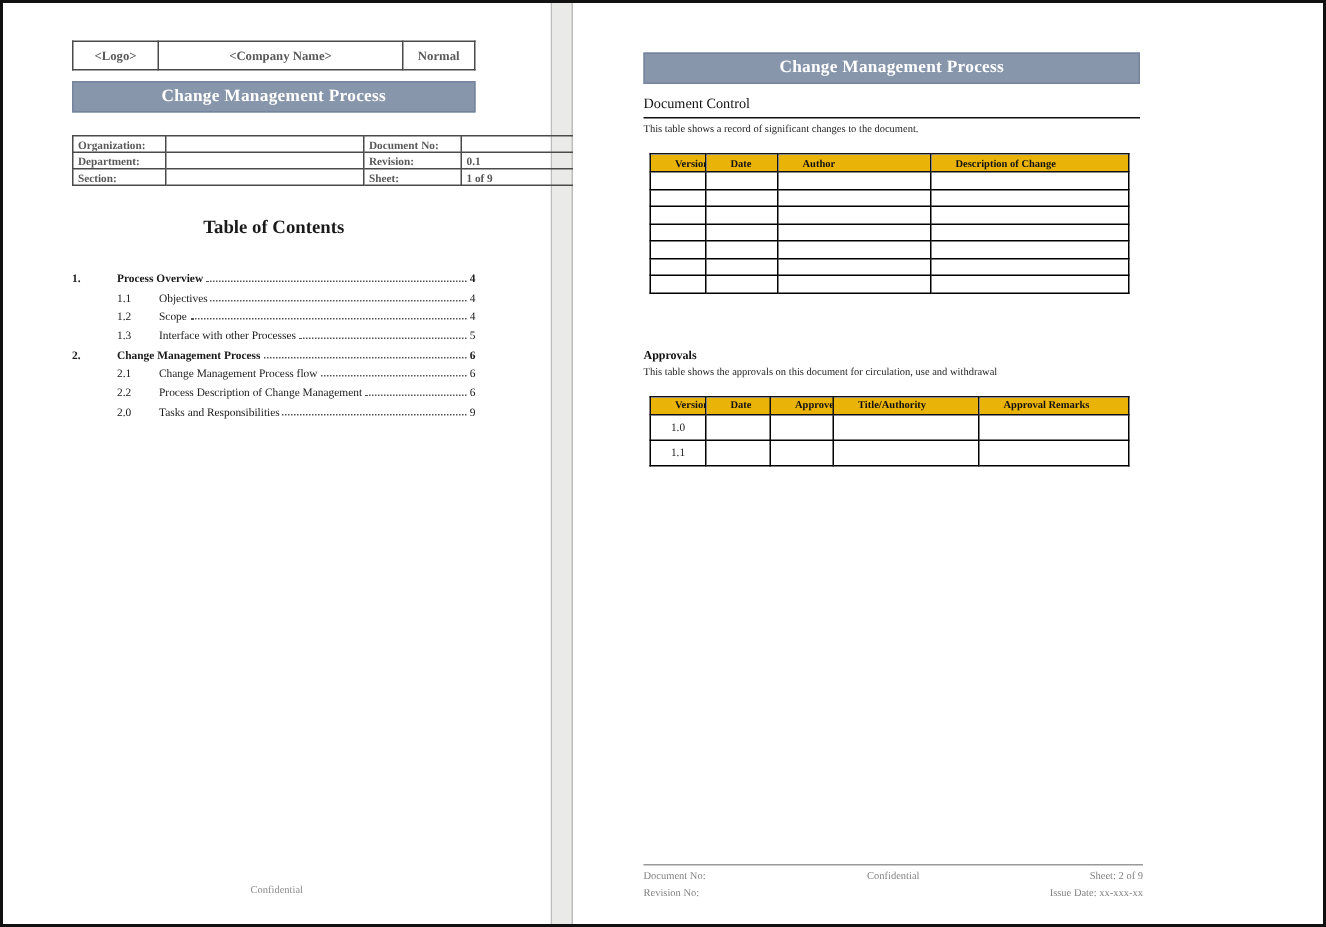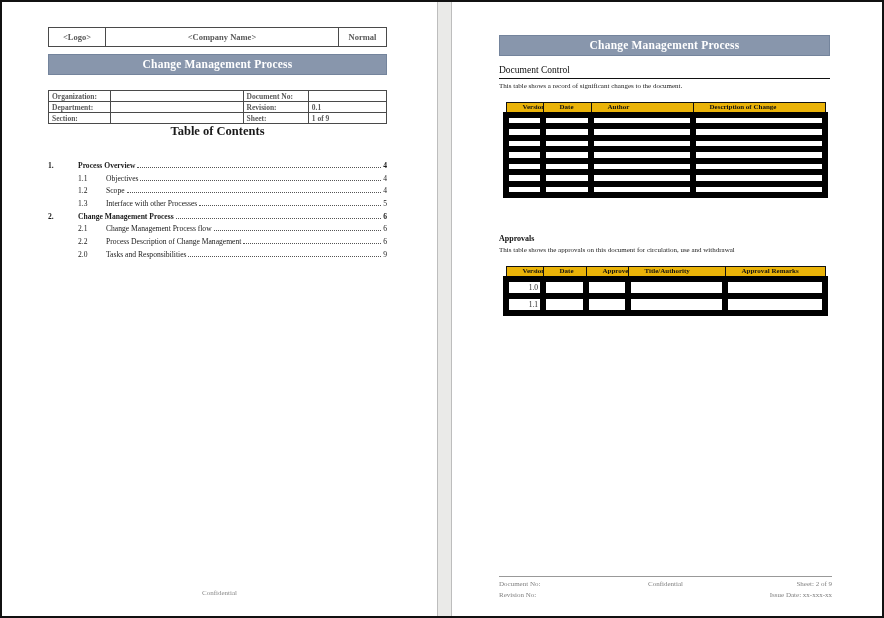--- a/index.html
+++ b/index.html
@@ -11,21 +11,21 @@
   .frame {
     position: relative;
     width: 884px;
     height: 618px;
     border: 2px solid #111;
     display: flex;
     background: #fff;
     overflow: hidden;
   }
   .page { position: relative; background: #fff; height: 100%; }
-  .page-left  { width: 435px; }
+  .page-left  { width: 365px; }
   .page-right { width: 430px; }
   .page-gap {
     width: 15px;
     background: #eaeae8;
     border-left: 1px solid #bdbdbd;
     border-right: 1px solid #bdbdbd;
   }
 
   
   .lp-content { padding: 25px 50px 0 46px; }
@@ -65,21 +65,21 @@
     border: 1px solid #4a4a4a;
     height: 11px;
     font-size: 7.5px;
     font-weight: bold;
     color: #595959;
     padding: 0 3px;
     overflow: hidden; white-space: nowrap;
   }
 
   .toc-title {
-    margin: 0 0 0;
+    margin: 20px 0 0;
     text-align: center;
     font-size: 12.5px;
     font-weight: bold;
     color: #1a1a1a;
   }
   .toc { margin-top: 22px; font-size: 7.6px; color: #1a1a1a; }
   .toc-item { display: flex; align-items: baseline; height: 12.7px; }
   .toc-item.level-1 { font-weight: bold; }
   .level-1 .toc-num { flex: none; width: 30px; }
   .toc-item.level-2 { padding-left: 30px; }
@@ -114,24 +114,24 @@
   }
   table.data-table th {
     background: #eab308;
     border: 1px solid #111;
     height: 12px;
     font-size: 7px; font-weight: bold; color: #111;
     text-align: left; padding: 0 16px;
     overflow: hidden; white-space: nowrap;
   }
   table.data-table td {
-    border: 6px solid #000000;
+    border: 1px solid #000000;
     height: 11.5px;
     font-size: 7.5px; color: #222;
-    text-align: right; padding: 0 2px;
+    text-align: center; padding: 0 2px;
   }
   table.ap-table td { height: 17px; }
 
   .rp-footer {
     position: absolute; bottom: 16px; left: 47px; right: 50px;
     border-top: 1px solid #999;
     padding-top: 2px;
     display: flex;
     font-size: 7px; color: #828282; line-height: 10.5px;
   }

